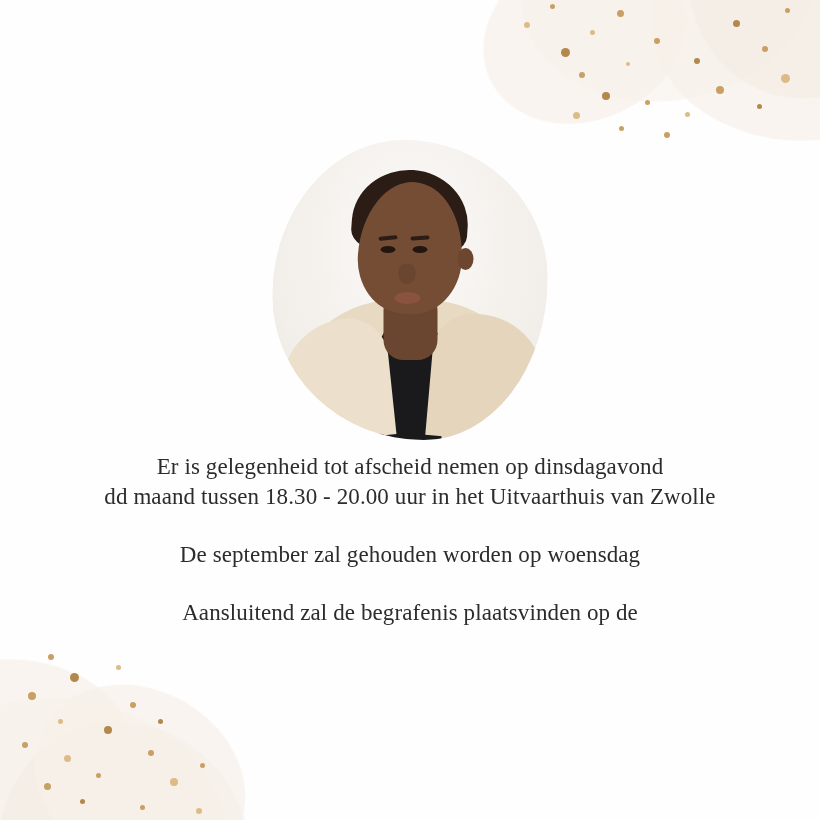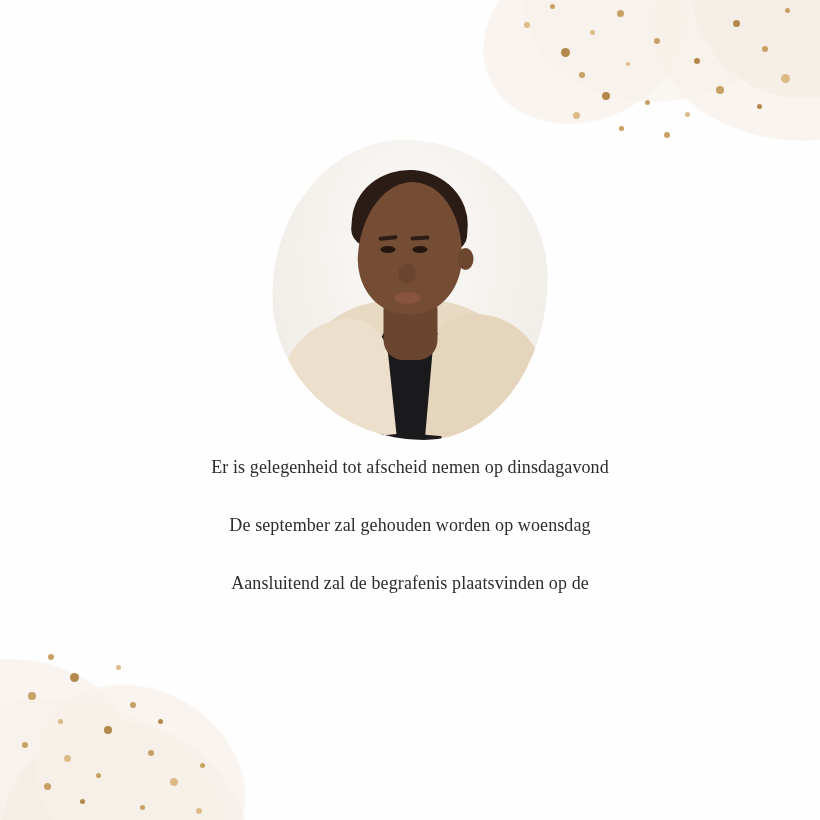--- a/index.html
+++ b/index.html
@@ -179,21 +179,21 @@
   .text-block {
     position: absolute;
     top: 452px;
     left: 0;
     width: 820px;
     text-align: center;
   }
   .para {
     margin: 0 0 28px 0;
     color: #2c2c2c;
-    font-size: 18px;
+    font-size: 23px;
     line-height: 30px;
     font-family: "Liberation Serif", serif;
     letter-spacing: .1px;
   }
   .para:last-child { margin-bottom: 0; }
   .para .line { display: block; }
 </style>
 </head>
 <body>
 
@@ -245,20 +245,21 @@
       <div class="ph-eye r"></div>
       <div class="ph-nose"></div>
       <div class="ph-lip"></div>
     </div>
   </div>
 
   <div class="text-block">
 
     <p class="para">
       <span class="line">Er is gelegenheid tot afscheid nemen op dinsdagavond</span>
+      <span class="line">dd maand tussen 18.30 - 20.00 uur in het Uitvaarthuis van Zwolle</span>
     </p>
 
     <p class="para">
       <span class="line">De september zal gehouden worden op woensdag</span>
     </p>
 
     <p class="para">
       <span class="line">Aansluitend zal de begrafenis plaatsvinden op de</span>
     </p>
 

